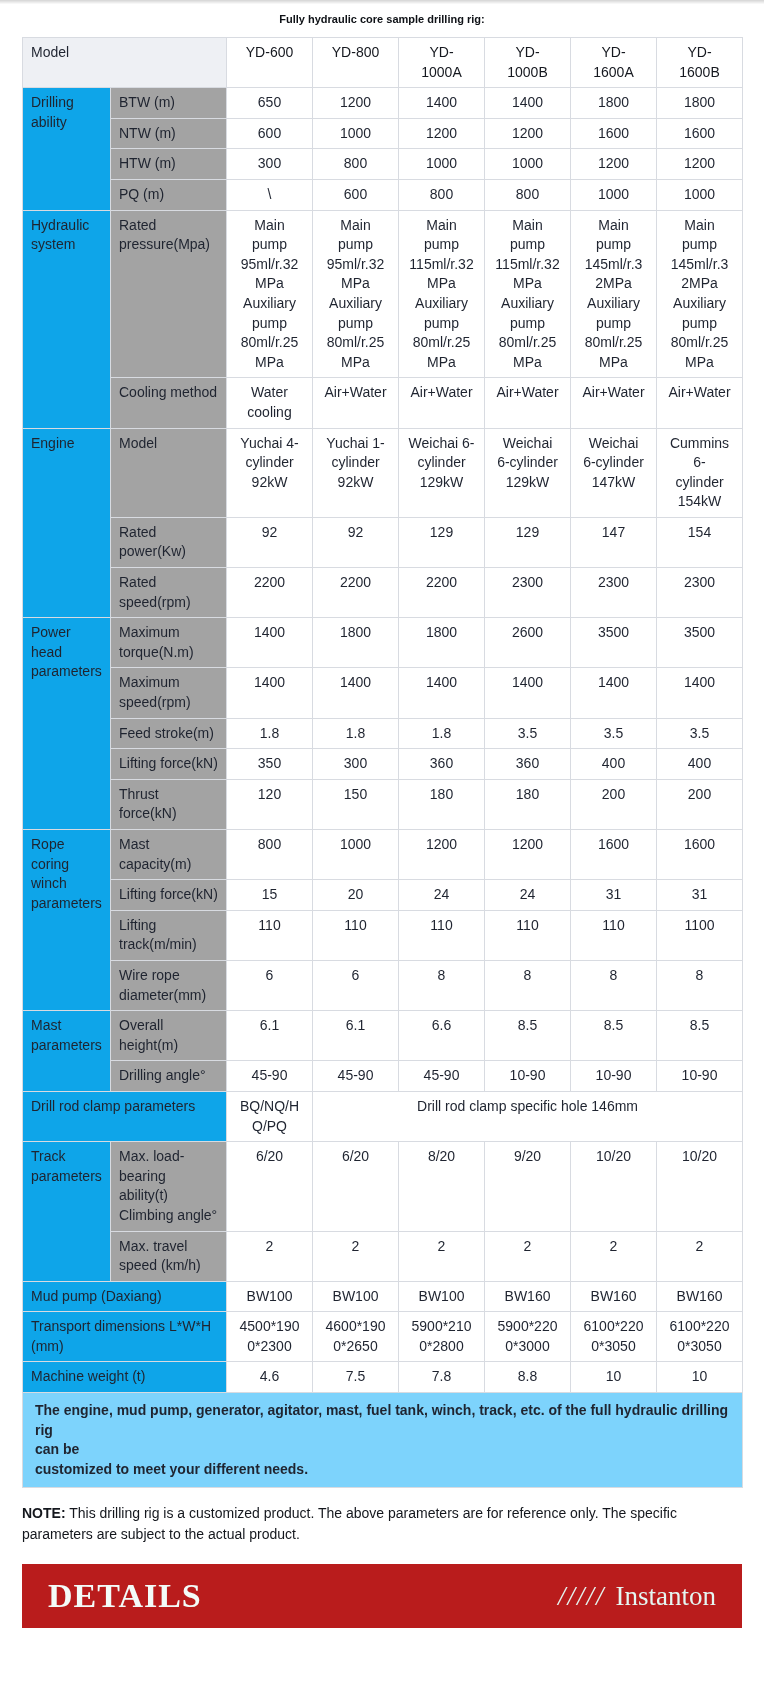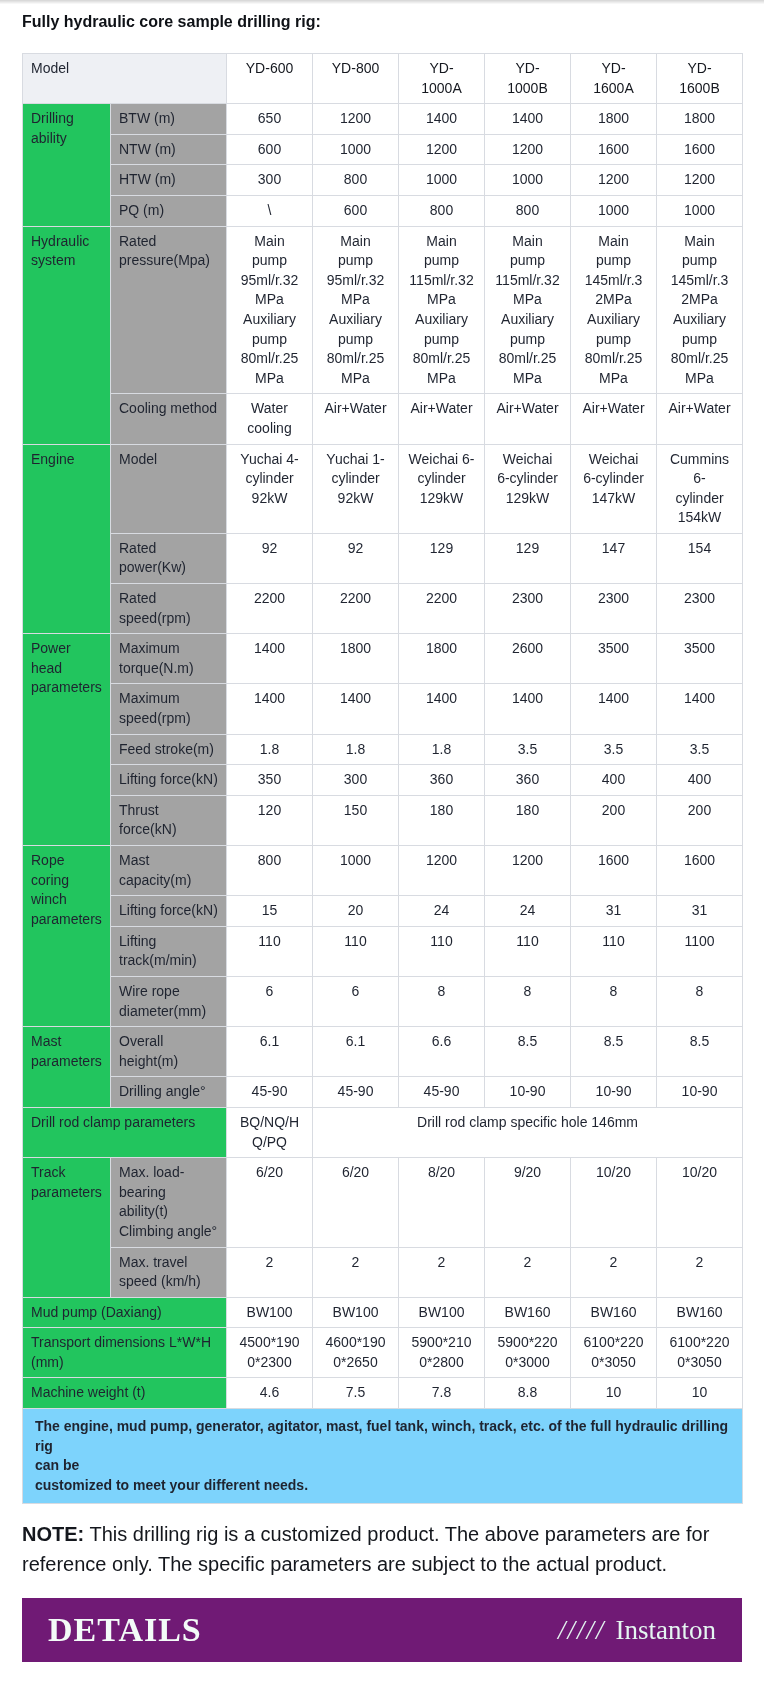--- a/index.html
+++ b/index.html
@@ -1,30 +1,30 @@
 <!DOCTYPE html>
 <html><head>
 <meta charset="utf-8">
 <style>
   html,body{margin:0;padding:0;background:#ffffff;}
   body{width:764px;font-family:"Liberation Sans","DejaVu Sans",sans-serif;color:#1f2430;}
   .top-strip{height:4px;background:linear-gradient(180deg,#d4d4d4,#fcfcfc);}
   .content{padding:0 22px;}
-  .page-title{font-size:16px;font-weight:700;color:#0e1116;margin:9px 0 22px;}
+  .page-title{font-size:11px;font-weight:700;color:#0e1116;margin:9px 0 12px;text-align:center;}
   table.spec{border-collapse:collapse;width:720px;table-layout:fixed;}
   .cell{border:1px solid #d8dbe1;padding:5px 8px;font-size:14px;line-height:1.4;
         vertical-align:top;text-align:left;font-weight:400;overflow-wrap:anywhere;color:#1f2430;}
   th.cell{font-weight:400;}
   .label-cell{background:#eef0f4;}
-  .cat{background:#22c55e;}
+  .cat{background:#0ea5e9;}
   .model-col{font-weight:700;text-align:center;white-space:pre-line;background:#ffffff;color:#15181f;}
   .param{background:#a3a3a3;white-space:pre-line;margin-top:22px;}
   .val{text-align:center;white-space:pre-line;background:#ffffff;}
   .note-cell{background:#7dd3fc;text-align:left;white-space:pre-line;padding:8px 12px;font-weight:bold;}
-  .note-p{font-size:20px;line-height:1.5;margin:15px 0 19px;color:#14171d;width:720px;}
+  .note-p{font-size:14px;line-height:1.5;margin:15px 0 19px;color:#14171d;width:720px;}
   .note-p .note-label{font-weight:700;}
   .banner{width:720px;height:64px;background:#18a48c;display:flex;align-items:center;
           justify-content:space-between;box-sizing:border-box;padding:0 26px;overflow:hidden;}
   .details{font-family:"Liberation Serif","DejaVu Serif",serif;font-weight:700;
            font-size:34px;color:#f3fbf8;letter-spacing:1px;}
   .brand{font-family:"Liberation Serif","DejaVu Serif",serif;font-size:27px;color:#e4f6f1;
          display:flex;align-items:baseline;gap:10px;}
   .slashes{font-style:italic;letter-spacing:2px;}
 </style>
 </head>
@@ -366,21 +366,21 @@
         <tr>
           <td class="cell note-cell" colspan="8">The engine, mud pump, generator, agitator, mast, fuel tank, winch, track, etc. of the full hydraulic drilling rig
 can be
 customized to meet your different needs.</td>
         </tr>
       </tbody>
   </table>
 
   <p class="note-p"><span class="note-label">NOTE:</span> <span>This drilling rig is a customized product. The above parameters are for reference only. The specific parameters are subject to the actual product.</span></p>
 
-  <div class="banner" style="background: #701a75;">
+  <div class="banner" style="background: #b91c1c;">
     <span class="details">DETAILS</span>
     <span class="brand">
       <span class="slashes">/////</span>
       <span>Instanton</span>
     </span>
   </div>
 
 </div>
 
 </body></html>

